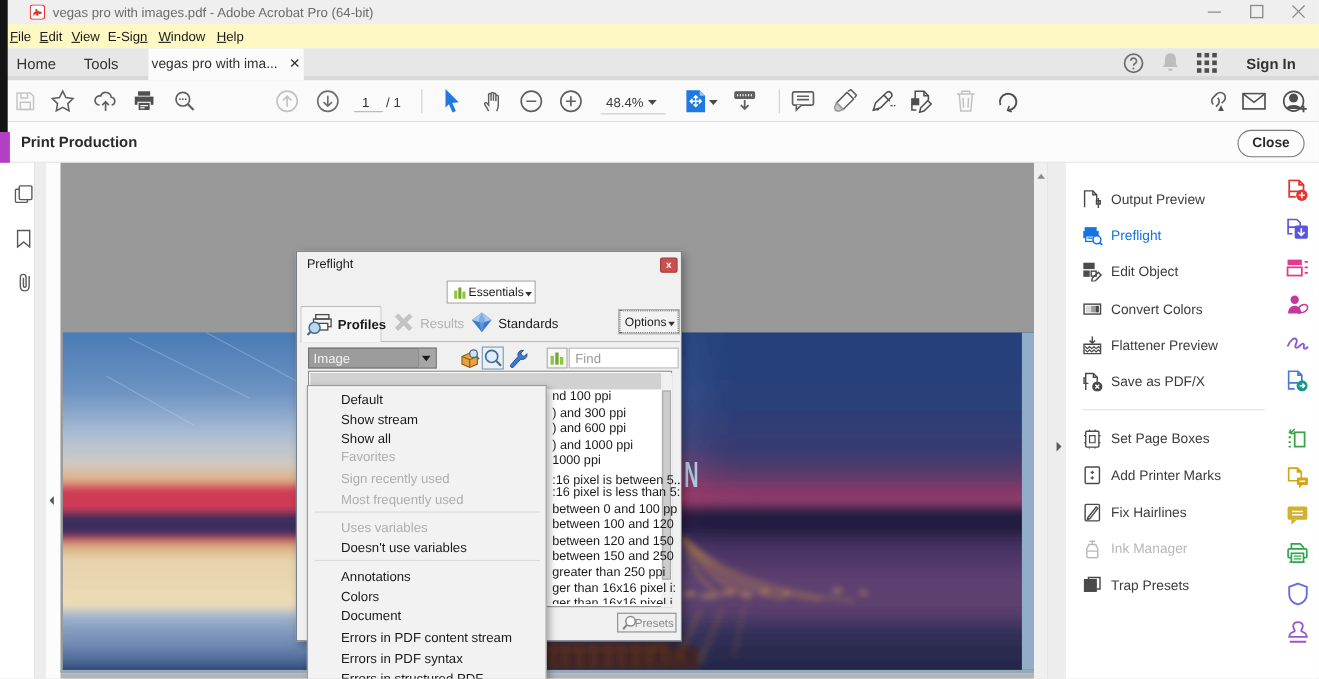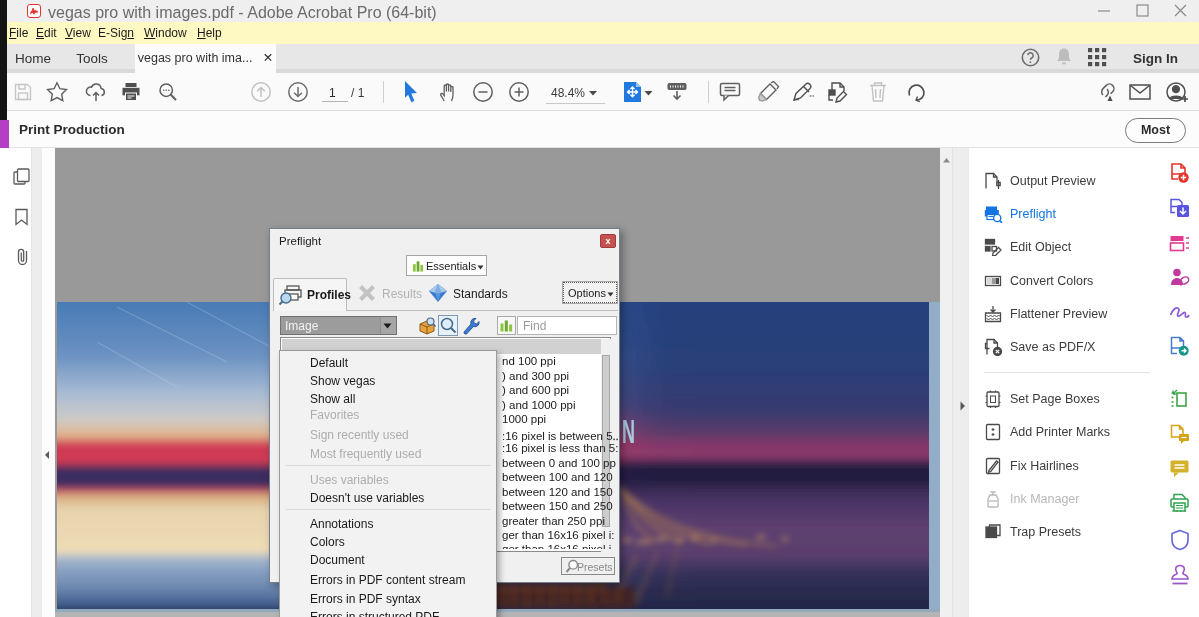--- a/index.html
+++ b/index.html
@@ -3,21 +3,21 @@
 <meta charset="utf-8">
 <style>
 * { margin:0; padding:0; box-sizing:border-box; }
 html,body { width:1199px; height:617px; overflow:hidden; font-family:"Liberation Sans",sans-serif; }
 #app { position:relative; width:1199px; height:617px; background:#f0f0f0; }
 .ic { position:absolute; }
 
 
 #titlebar { position:absolute; left:0; top:0; width:1199px; height:22px; background:#efefef; }
 #lblack { position:absolute; left:0; top:0; width:7px; height:120px; background:#141414; z-index:5; }
-#titletext { position:absolute; left:48px; top:4px; font-size:16px; color:#6b6b6b; }
+#titletext { position:absolute; left:48px; top:4px; font-size:12px; color:#6b6b6b; }
 
 
 #menubar { position:absolute; left:0; top:22px; width:1199px; height:22px; background:#fef9c3; font-size:12px; color:#1b1b1b; }
 #menubar span.mi { position:absolute; top:4px; }
 #menubar u { text-decoration:underline; }
 
 
 #tabbar { position:absolute; left:0; top:44px; width:1199px; height:29px; background:#e7e7e7; }
 #tabbar .bgright { position:absolute; left:0; top:25px; right:0; height:4px; background:#d9d9d9; }
 #tabbar .bgactive { position:absolute; left:135px; top:25px; width:141px; height:4px; background:#fbfbfb; }
@@ -255,21 +255,21 @@
     </svg>
   <svg class="ic" style="left:1166px;top:81px" width="24" height="22" viewBox="0 0 24 22" fill="none" stroke="#4f4f4f" stroke-width="1.5">
       <circle cx="10" cy="11" r="9"></circle>
       <path d="M10 11.5 a3.4 3.4 0 1 0 -.1 0 M4 18 c1-3.6 11-3.6 12 0" fill="#4f4f4f"></path>
       <path d="M19 15 v6 M16 18 h6" stroke-width="1.7"></path>
     </svg>
 
   <div id="ppbar"></div>
   <div id="ppmag"></div>
   <div id="pptitle">Print Production</div>
-  <div id="ppclose">Most</div>
+  <div id="ppclose">Close</div>
 
   <div id="sidebar"></div>
   <div id="sidebar2"></div>
   <div id="gutter"></div>
   <div id="canvas"></div>
   <div id="page"><svg width="883" height="307" viewBox="0 0 883 307">
     <defs>
       <linearGradient id="gA" x1="0" y1="0" x2="0" y2="1">
         <stop offset="0.00" stop-color="#4477b3"></stop>
             <stop offset="0.19" stop-color="#6b92c2"></stop>
@@ -621,21 +621,21 @@
         <svg style="position:absolute;left:3px;top:1px" width="14" height="15" viewBox="0 0 14 15" fill="none" stroke="#8a8a8a" stroke-width="1.4">
           <circle cx="8.2" cy="5.8" r="4.3" fill="#fdfdfd"></circle>
           <path d="M5 9 L1.5 13" stroke-width="2"></path>
         </svg>
         <span class="t">Presets</span>
       </div>
   </div>
 
   <div id="menu">
     <div class="mitem" style="top:5px">Default</div>
-    <div class="mitem" style="top:23px">Show vegas</div>
+    <div class="mitem" style="top:23px">Show stream</div>
     <div class="mitem" style="top:41px">Show all</div>
     <div class="mitem dis" style="top:57px">Favorites</div>
     <div class="mitem dis" style="top:77px">Sign recently used</div>
     <div class="mitem dis" style="top:96px">Most frequently used</div>
     <div class="msep" style="top:114px"></div>
     <div class="mitem dis" style="top:122px">Uses variables</div>
     <div class="mitem" style="top:140px">Doesn't use variables</div>
     <div class="msep" style="top:158px"></div>
     <div class="mitem" style="top:166px">Annotations</div>
     <div class="mitem" style="top:184px">Colors</div>

